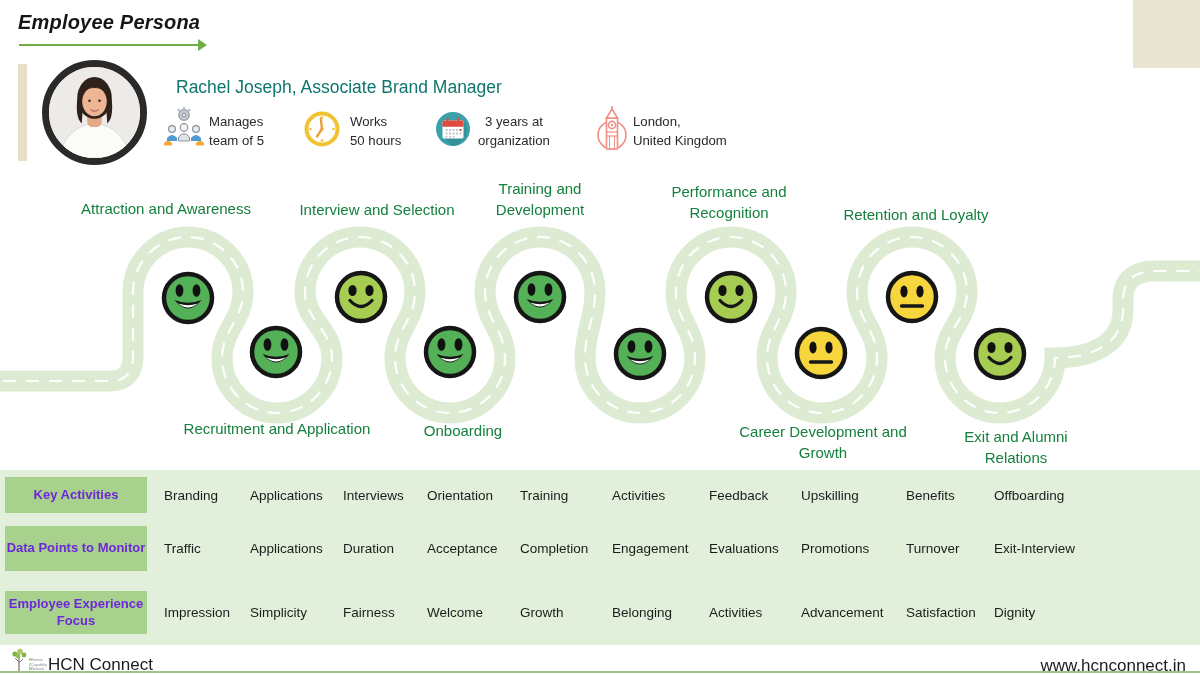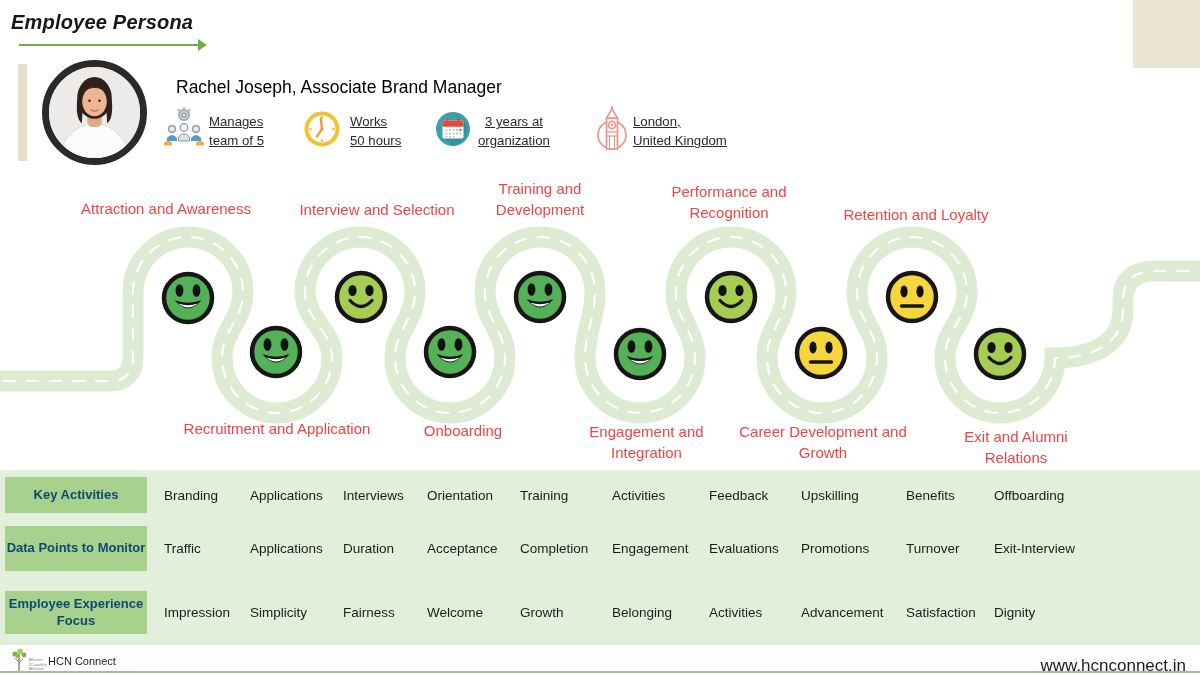--- a/index.html
+++ b/index.html
@@ -2,44 +2,44 @@
 <html><head>
 <meta charset="utf-8">
 <style>
   * { margin:0; padding:0; box-sizing:border-box; }
   html,body { background:#ffffff; }
   body { font-family:"Liberation Sans", sans-serif; color:#222; }
   #slide { position:relative; width:1200px; height:675px; background:#fff; overflow:hidden; }
 
   
   .beige-corner { position:absolute; left:1133px; top:0; width:67px; height:68px; background:#EAE4D3; }
-  .page-title { position:absolute; left:11px; top:11px; font-size:20px; font-weight:bold; font-style:italic; color:#161616; letter-spacing:.2px; }
+  .page-title { position:absolute; left:18px; top:11px; font-size:20px; font-weight:bold; font-style:italic; color:#161616; letter-spacing:.2px; }
   .title-arrow-line { position:absolute; left:19px; top:44px; width:181px; height:2px; background:#6FAE46; }
   .title-arrow-head { position:absolute; left:198px; top:39px; width:0; height:0; border-left:9px solid #6FAE46; border-top:6px solid transparent; border-bottom:6px solid transparent; }
   .side-bar { position:absolute; left:18px; top:64px; width:9px; height:97px; background:#E7E0C9; }
   .avatar-wrap { position:absolute; left:42px; top:60px; width:105px; height:105px; border-radius:50%; border:7px solid #2c2a28; overflow:hidden; background:#eceae7; }
-  .persona-name { position:absolute; left:176px; top:77px; font-size:17.5px; color:#000000; }
+  .persona-name { position:absolute; left:176px; top:77px; font-size:17.5px; color:#0f766e; }
 
   .attr-icon { position:absolute; }
-  .attr-text { position:absolute; font-size:13.2px; line-height:19px; color:#2a2a2a;text-decoration:underline; }
+  .attr-text { position:absolute; font-size:13.2px; line-height:19px; color:#2a2a2a; }
 
   
-  .stage-label { position:absolute; font-size:15px; line-height:21px; color:#ef4444; text-align:center; }
+  .stage-label { position:absolute; font-size:15px; line-height:21px; color:#15803d; text-align:center; }
 
   
   .table-band { position:absolute; left:0; top:470px; width:1200px; height:175px; background:#E2EFDA; }
   .trow { position:absolute; left:0; width:1200px; display:grid; grid-template-columns:164px 86px 93px 84px 93px 92px 97px 92px 105px 88px 1fr; align-items:center; }
   .trow-1 { top:477px; height:36px; }
   .trow-2 { top:526px; height:45px; }
   .trow-3 { top:591px; height:43px; }
-  .thead { width:142px; height:100%; margin-left:5px; background:#A9D18E; display:flex; align-items:center; justify-content:center; text-align:center; font-weight:bold; font-size:13px; line-height:1.3; color:#0c4a6e; }
+  .thead { width:142px; height:100%; margin-left:5px; background:#A9D18E; display:flex; align-items:center; justify-content:center; text-align:center; font-weight:bold; font-size:13px; line-height:1.3; color:#6d28d9; }
   .tcell { font-size:13.5px; color:#1c1c1c; padding-right:4px; white-space:nowrap; }
 
   
-  .brand-name { position:absolute; left:48px; top:655px; font-size:11px; color:#1c1c1c; }
+  .brand-name { position:absolute; left:48px; top:655px; font-size:17px; color:#1c1c1c; }
   .site-url { position:absolute; right:14px; top:656px; font-size:17px; color:#1c1c1c; }
   .footer-line { position:absolute; left:0; top:671px; width:1200px; height:2px; background:#A5BE8E; }
   .logo-wrap { position:absolute; left:9px; top:648px; width:38px; height:24px; }
   .logo-microtext { position:absolute; left:20px; top:10px; font-size:3.5px; line-height:4.5px; color:#8a8a8a; }
   .logo-microtext b { color:#6fa845; }
 
   svg { display:block; }
   .abs { position:absolute; }
 </style>
 </head>
@@ -222,21 +222,20 @@
   </svg>
 
   <div class="stage-label" style="left:66px;  top:198px; width:200px;">Attraction and Awareness</div>
   <div class="stage-label" style="left:277px; top:199px; width:200px;">Interview and Selection</div>
   <div class="stage-label" style="left:472px; top:178px; width:136px;">Training and Development</div>
   <div class="stage-label" style="left:652px; top:181px; width:154px;">Performance and Recognition</div>
   <div class="stage-label" style="left:821px; top:204px; width:190px;">Retention and Loyalty</div>
 
   <div class="stage-label" style="left:162px; top:418px; width:230px;">Recruitment and Application</div>
   <div class="stage-label" style="left:403px; top:420px; width:120px;">Onboarding</div>
-  <div class="stage-label" style="left:574px; top:421px; width:145px;">Engagement and Integration</div>
   <div class="stage-label" style="left:948px; top:426px; width:136px;">Exit and Alumni Relations</div>
   <div class="stage-label" style="left:733px; top:421px; width:180px;">Career Development and Growth</div>
 
   <div class="table-band"></div>
 
   <div class="trow trow-1">
     <div class="thead">Key Activities</div>
     <div class="tcell">Branding</div>
     <div class="tcell">Applications</div>
     <div class="tcell">Interviews</div>

